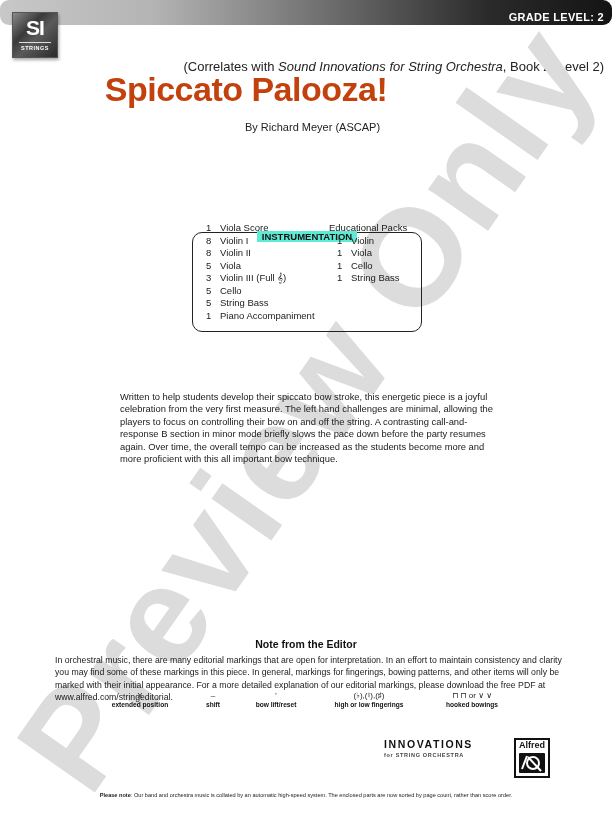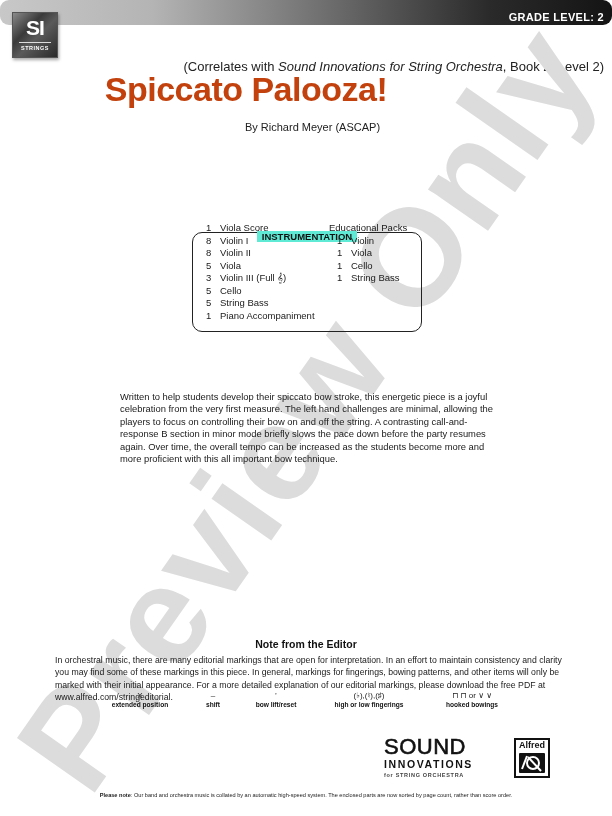--- a/index.html
+++ b/index.html
@@ -234,21 +234,20 @@
       <div class="sym">(♭),(♮),(♯)</div>
       <div class="lbl">high or low fingerings</div>
     </div>
     <div class="marking" style="left:472px">
       <div class="sym">⊓ ⊓ or ∨ ∨</div>
       <div class="lbl">hooked bowings</div>
     </div>
   </div>
 
   <div class="sound-logo">
-    <div class="big">SOUND</div>
     <div class="mid">INNOVATIONS</div>
     <div class="small">for STRING ORCHESTRA</div>
   </div>
 
   <div class="alfred-logo">
     <div class="name">Alfred</div>
     <div class="mark">
       <svg width="26" height="20" viewBox="0 0 26 20">
         <circle cx="14" cy="10" r="6" fill="none" stroke="#fff" stroke-width="2"></circle>
         <line x1="9" y1="4" x2="22" y2="18" stroke="#fff" stroke-width="2"></line>

